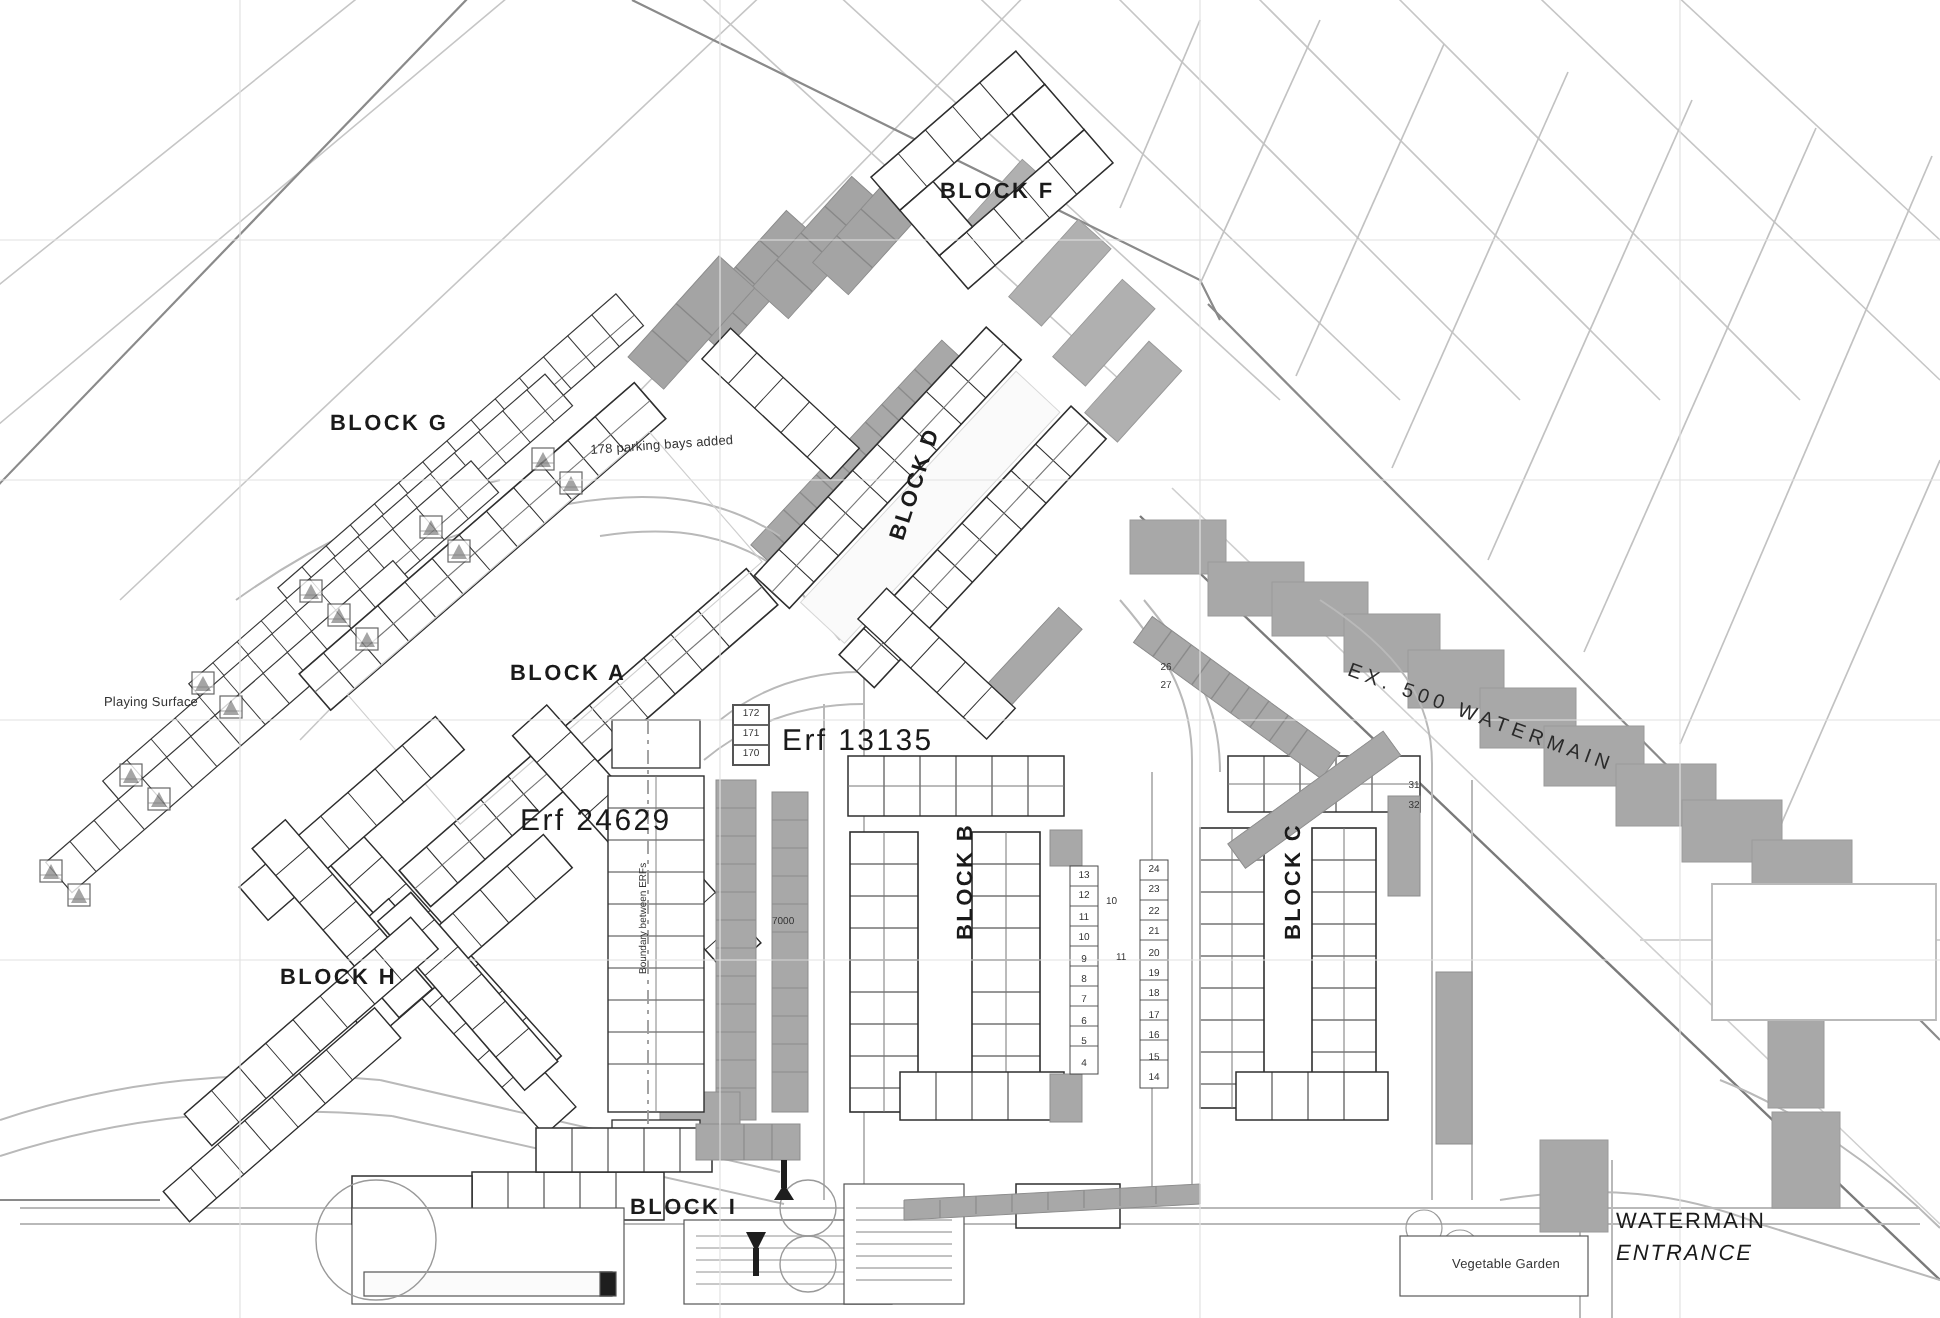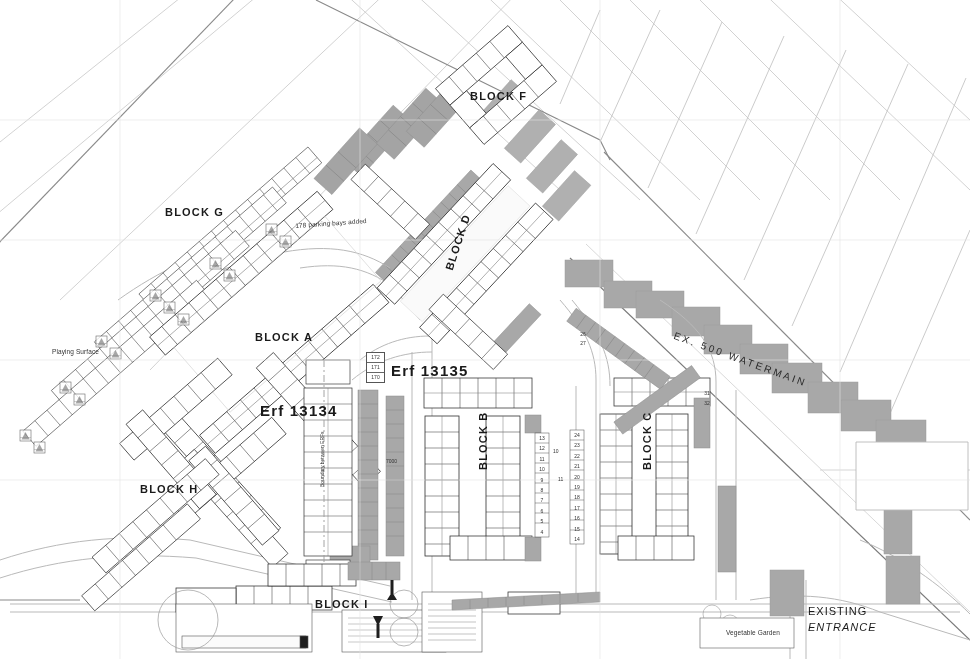--- a/index.html
+++ b/index.html
@@ -17,21 +17,21 @@
   #plan svg{position:absolute;left:0;top:0;width:970px;height:659px;}
   .lbl{
     position:absolute;
     font-family:"Liberation Sans", sans-serif;
     color:#1a1a1a;
     white-space:nowrap;
     pointer-events:none;
     letter-spacing:0.5px;
   }
   .block-lbl{font-size:11px;font-weight:bold;letter-spacing:1.2px;}
-  .erf-lbl{font-size:15px;font-weight:bold;letter-spacing:1.2px;}
+  .erf-lbl{font-size:15px;font-weight:normal;letter-spacing:1.2px;}
   .note-lbl{font-size:6.5px;font-weight:normal;letter-spacing:0.1px;color:#333;}
   .wm-lbl{font-size:10px;letter-spacing:2.5px;color:#2a2a2a;}
   .ent-lbl{font-size:11px;letter-spacing:1px;line-height:16px;color:#1a1a1a;}
   .tiny5{font-size:5px;color:#333;letter-spacing:0;}
 </style>
 </head>
 <body>
 
 <div id="plan">
 
@@ -898,32 +898,32 @@
   <div class="lbl block-lbl" style="left:165px;top:206px;">BLOCK G</div>
   <div class="lbl block-lbl" style="left:255px;top:331px;">BLOCK A</div>
   <div class="lbl block-lbl" style="left:140px;top:459px;margin-top:24px;">BLOCK H</div>
   <div class="lbl block-lbl" style="left:315px;top:598px;">BLOCK I</div>
   <div class="lbl block-lbl" style="left:470px;top:79px;margin-top:11px;">BLOCK F</div>
   <div class="lbl block-lbl" style="left:443px;top:268px;transform:rotate(-72deg);transform-origin:0 0;">BLOCK D</div>
   <div class="lbl block-lbl" style="left:477px;top:470px;transform:rotate(-90deg);transform-origin:0 0;">BLOCK B</div>
   <div class="lbl block-lbl" style="left:641px;top:470px;transform:rotate(-90deg);transform-origin:0 0;">BLOCK C</div>
 
   <div class="lbl erf-lbl" style="left:391px;top:362px;">Erf  13135</div>
-  <div class="lbl erf-lbl" style="left:260px;top:402px;">Erf  13134</div>
+  <div class="lbl erf-lbl" style="left:260px;top:402px;">Erf  24629</div>
 
   <div class="lbl note-lbl" style="left:295px;top:222px;transform:rotate(-4deg);transform-origin:0 0;">178 parking bays added</div>
   <div class="lbl note-lbl" style="left:52px;top:348px;">Playing Surface</div>
   <div class="lbl note-lbl" style="left:726px;top:629px;">Vegetable Garden</div>
   <div class="lbl tiny5" style="left:319px;top:487px;transform:rotate(-90deg);transform-origin:0 0;">Boundary between ERFs</div>
   <div class="lbl tiny5" style="left:386px;top:458px;">7000</div>
 
   <div class="lbl wm-lbl" style="left:676px;top:330px;transform:rotate(20deg);transform-origin:0 0;">EX.  500  WATERMAIN</div>
 
   <div style="position:absolute;left:808px;top:603px;">
-    <div class="lbl ent-lbl" style="position:static;">EXISTING</div>
+    <div class="lbl ent-lbl" style="position:static;">WATERMAIN</div>
     <div class="lbl ent-lbl" style="position:static;font-style:italic;">ENTRANCE</div>
   </div>
 
   <div style="position:absolute;left:366px;top:352px;width:17px;border:0.6px solid #555;background:#fff;">
     <div class="lbl tiny5" style="position:static;text-align:center;border-bottom:0.5px solid #666;line-height:9px;">172</div>
     <div class="lbl tiny5" style="position:static;text-align:center;border-bottom:0.5px solid #666;line-height:9px;">171</div>
     <div class="lbl tiny5" style="position:static;text-align:center;line-height:9px;">170</div>
   </div>
 
   <div style="position:absolute;left:535px;top:433px;width:14px;">

